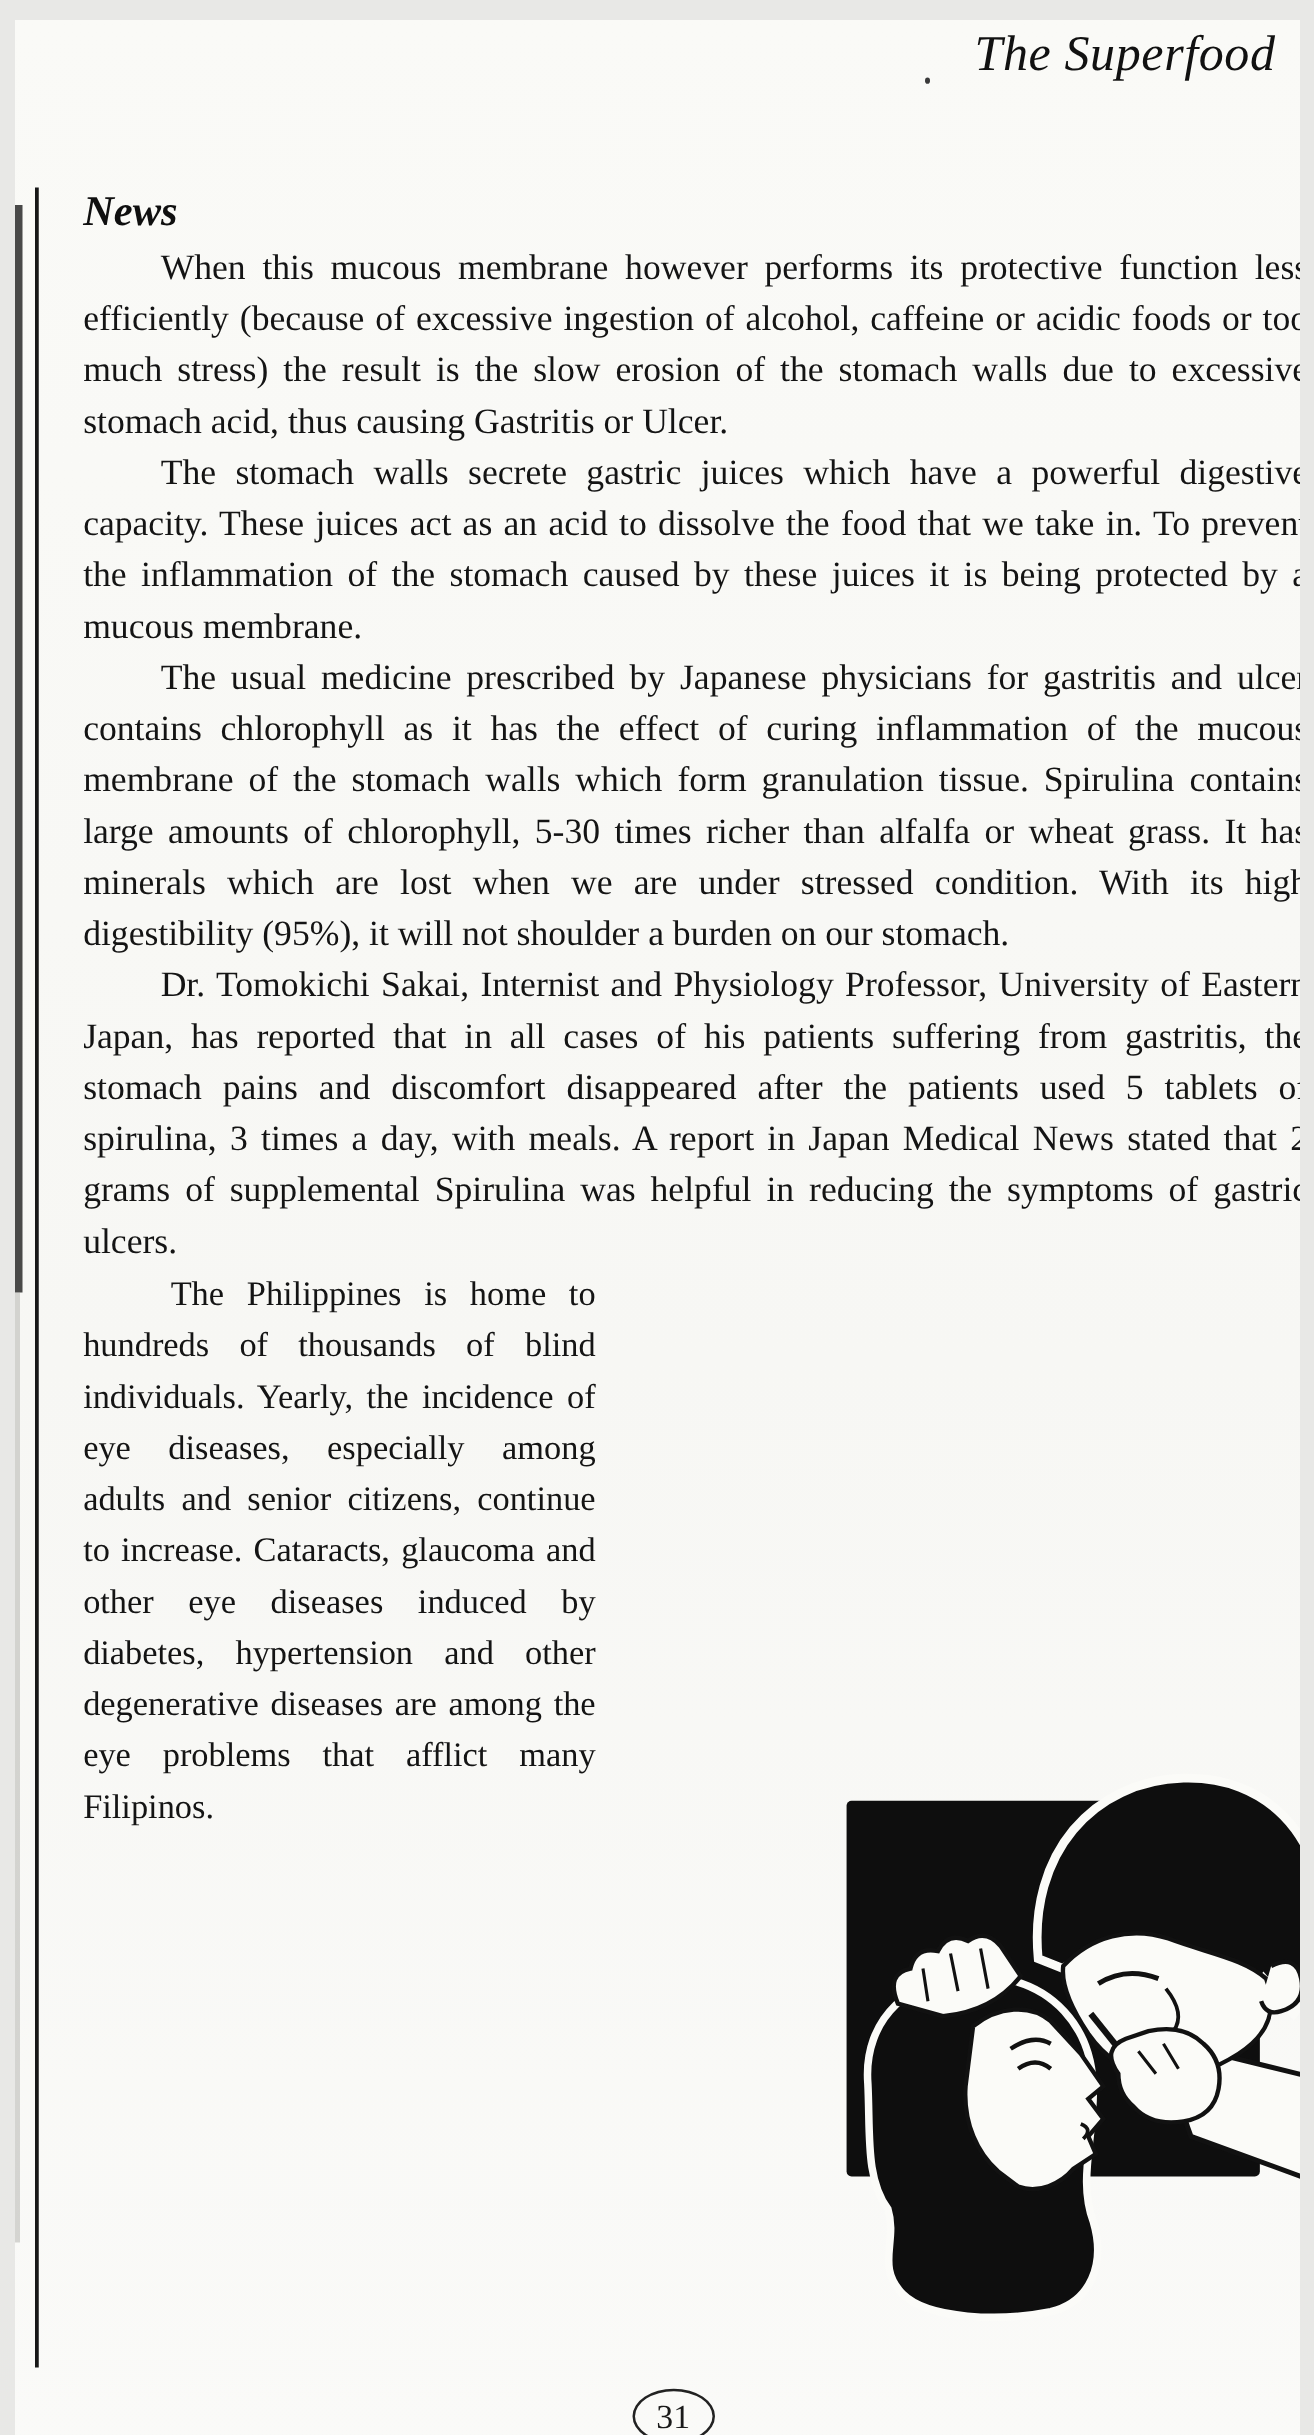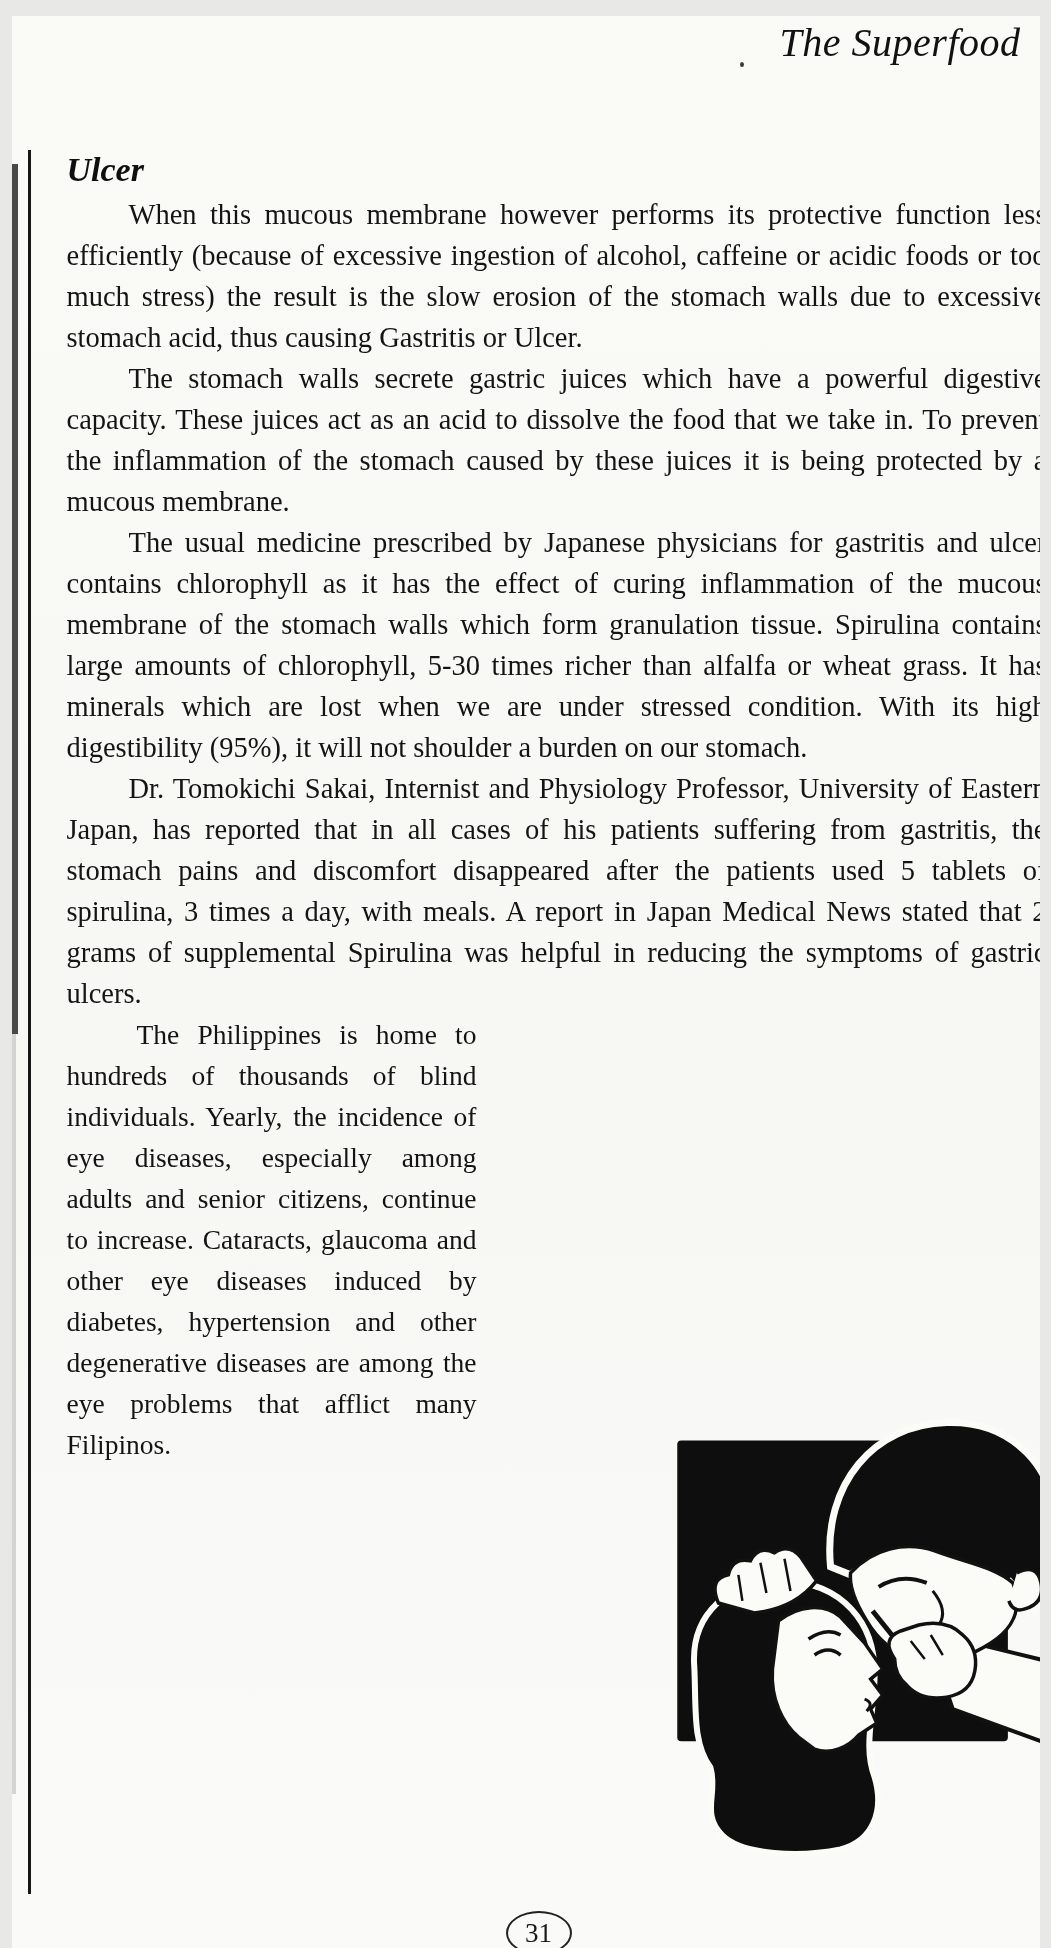--- a/index.html
+++ b/index.html
@@ -54,21 +54,21 @@
   <div class="edge-artifact"></div>
   <div class="edge-artifact-2"></div>
   <div class="dot-artifact"></div>
 
   <div class="header-title">The Superfood</div>
 
   <div class="vrule"></div>
 
   <div class="content">
 
-    <h2 class="sec">Ulcer</h2>
+    <h2 class="sec">News</h2>
 
     <div class="bodytext">
       <p>When this mucous membrane however performs its protective function less efficiently (because of excessive ingestion of alcohol, caffeine or acidic foods or too much stress) the result is the slow erosion of the stomach walls due to excessive stomach acid, thus causing  Gastritis or Ulcer.</p>
       <p>The stomach walls secrete gastric juices which have a powerful digestive capacity. These juices act as an acid to dissolve the food that we take in. To prevent the inflammation of the stomach caused by these juices it is being protected by a mucous membrane.</p>
       <p>The usual medicine prescribed by Japanese physicians for gastritis and ulcer contains chlorophyll as it has the effect of curing inflammation of the mucous membrane of the stomach walls which form granulation tissue. Spirulina contains large amounts of chlorophyll, 5-30 times richer than alfalfa or wheat grass. It has minerals which are lost when we are under stressed condition. With its high digestibility (95%), it will not shoulder a burden on our stomach.</p>
       <p>Dr. Tomokichi Sakai, Internist and Physiology Professor, University of Eastern Japan, has reported that in all cases of his patients suffering from gastritis, the stomach pains and discomfort disappeared after the patients used 5 tablets of spirulina, 3 times a day, with meals. A report in Japan Medical News stated that 2 grams of supplemental Spirulina was helpful in reducing the symptoms of gastric ulcers.</p>
     </div>
 
 
     <div class="eye-text">

